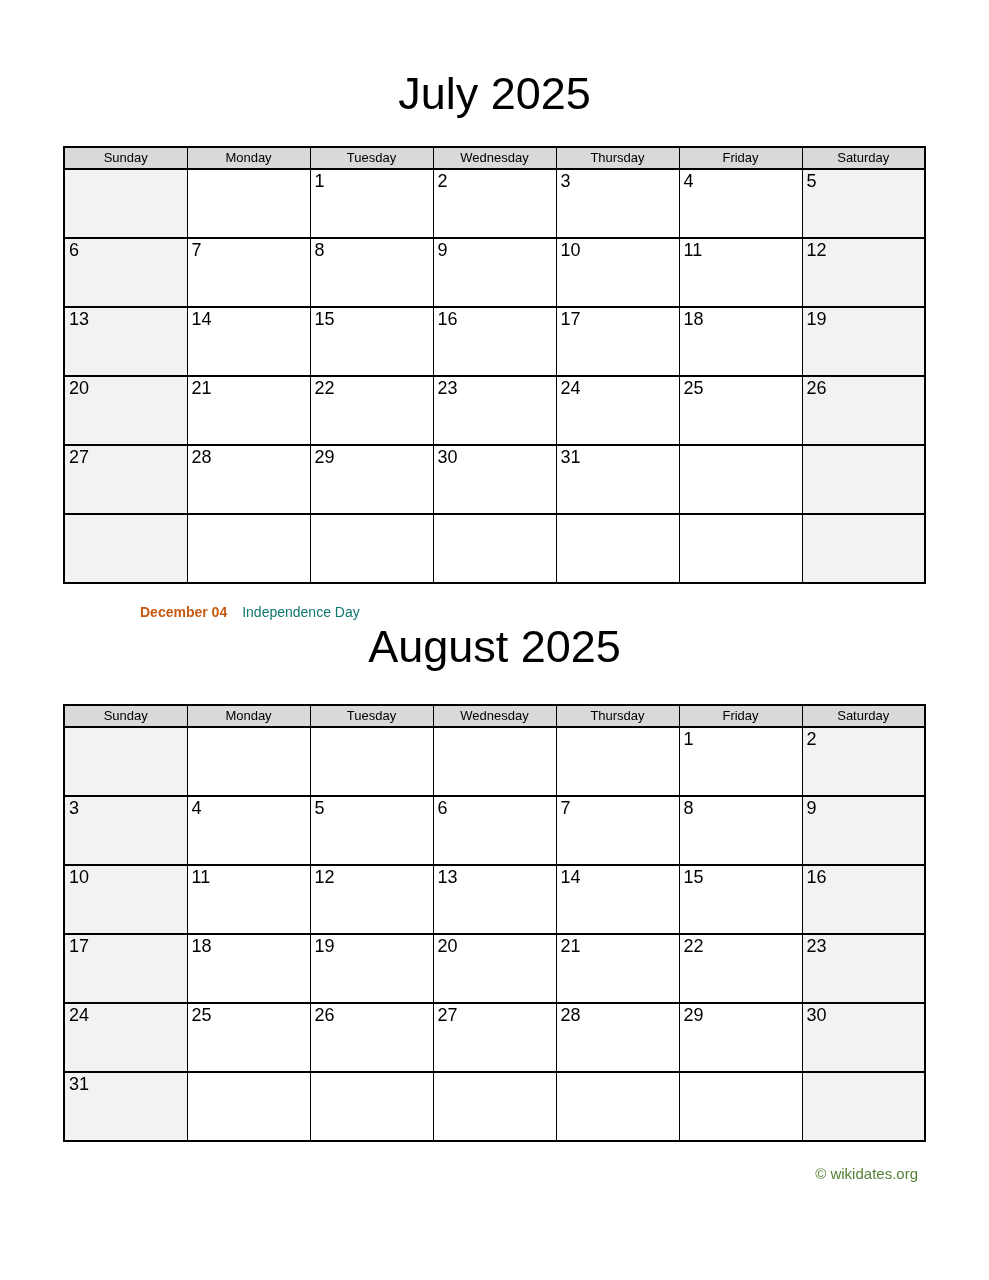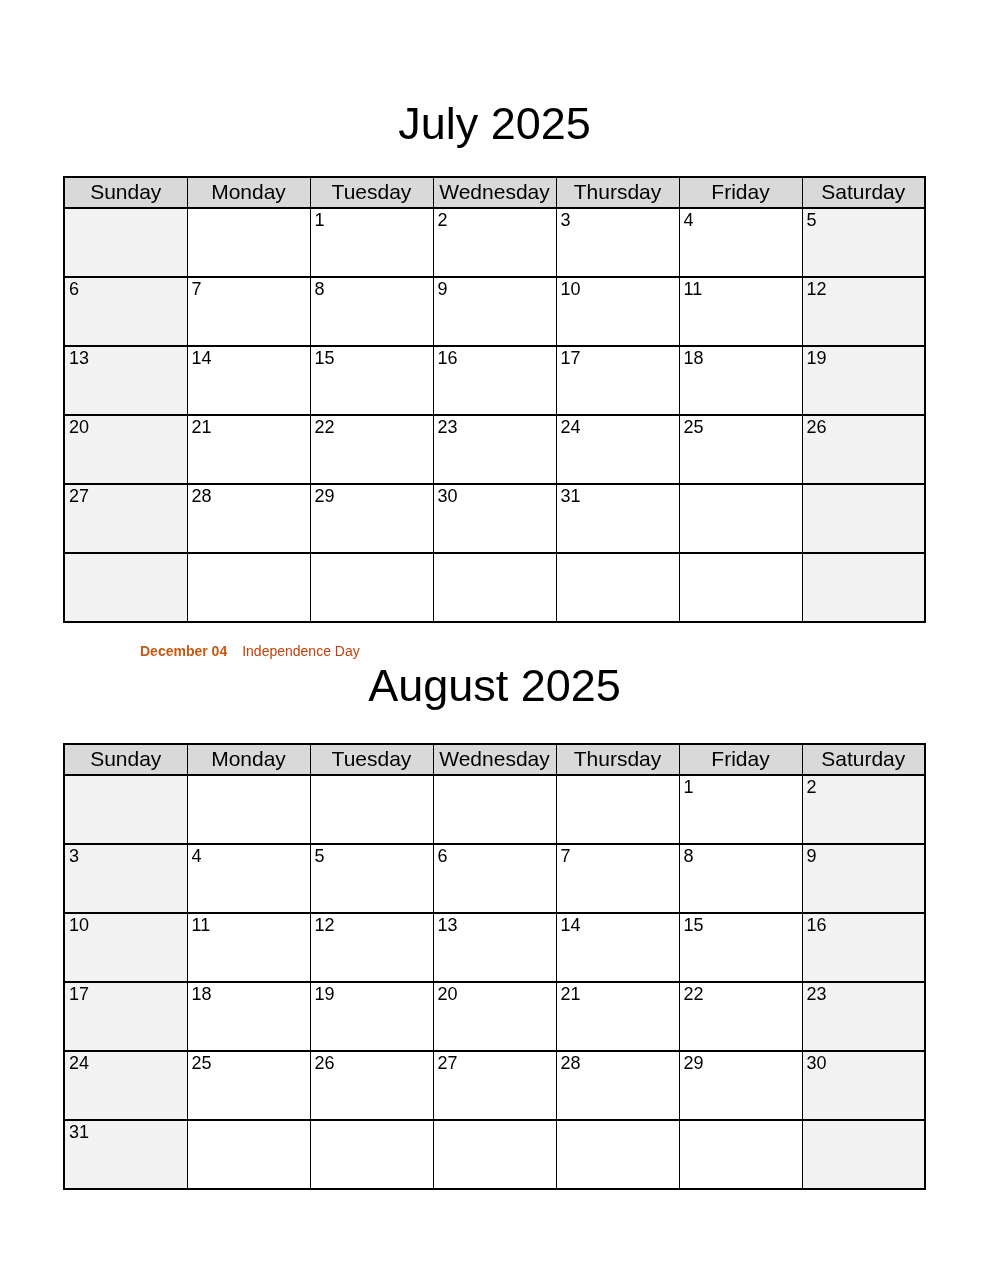--- a/index.html
+++ b/index.html
@@ -7,21 +7,21 @@
     width: 989px;
     height: 1280px;
     background: #ffffff;
     font-family: "Liberation Sans", sans-serif;
     color: #000000;
     overflow: hidden;
   }
   .page {
     width: 989px;
     height: 1232px;
-    padding: 98px 63px 0 63px;
+    padding: 68px 63px 0 63px;
   }
   .month-title {
     text-align: center;
     font-size: 45px;
     font-weight: 400;
     line-height: 1.15;
     color: #000000;
     margin-bottom: 26px;
     letter-spacing: 0px;
   }
@@ -30,21 +30,21 @@
   }
   table.calendar {
     width: 100%;
     border-collapse: collapse;
     table-layout: fixed;
     border: 2px solid #000000;
   }
   table.calendar th {
     background: var(--header-bg, #d9d9d9);
     font-weight: 400;
-    font-size: 21px;
+    font-size: 13px;
     text-align: center;
     padding: 2px 0 3px 0;
     border: solid #000000;
     border-width: 2px 1px;
   }
   table.calendar td {
     height: 69px;
     vertical-align: top;
     text-align: left;
     font-size: 18px;
@@ -61,21 +61,21 @@
     margin-top: 20px;
     padding-left: 77px;
     font-size: 14px;
     line-height: 17px;
   }
   .holiday-date {
     font-weight: 700;
     color: var(--accent-orange, #c55a11);
   }
   .holiday-name {
-    color: #c2410c;
+    color: #0f766e;
     margin-left: 15px;
   }
   .footer {
     margin-top: 23px;
     text-align: right;
     padding-right: 8px;
     font-size: 15px;
   }
   .footer a {
     color: var(--brand-green, #538135);
@@ -233,14 +233,17 @@
               <td></td>
               <td></td>
               <td class="weekend"></td>
             </tr>
           </tbody>
       </table>
 
     </div>
   </div>
 
+  <div class="footer">
+    <a>© wikidates.org</a>
+  </div>
 
 </div>
 
 </body></html>

